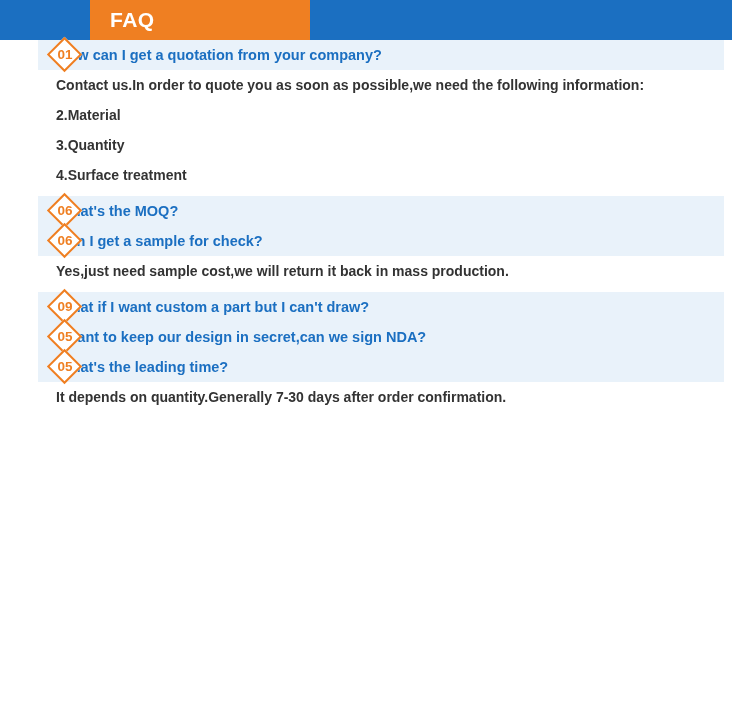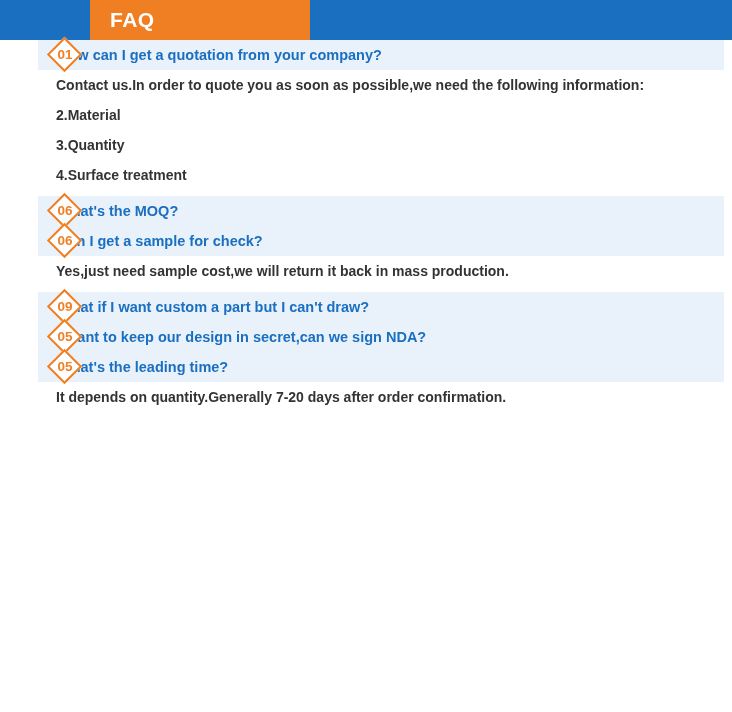--- a/index.html
+++ b/index.html
@@ -210,18 +210,18 @@
 
     <div class="faq-item">
       <div class="q-row">
         <div class="badge">
           <div class="diamond"></div>
           <div class="num">05</div>
         </div>
         <div class="q-text">What's the leading time?</div>
       </div>
       <div class="answer ans-block">
-        <div class="answer-line">It depends on quantity.Generally 7-20 days after order confirmation.</div>
+        <div class="answer-line">It depends on quantity.Generally 7-30 days after order confirmation.</div>
       </div>
     </div>
 
   </div>
 </div>
 
 </body></html>

